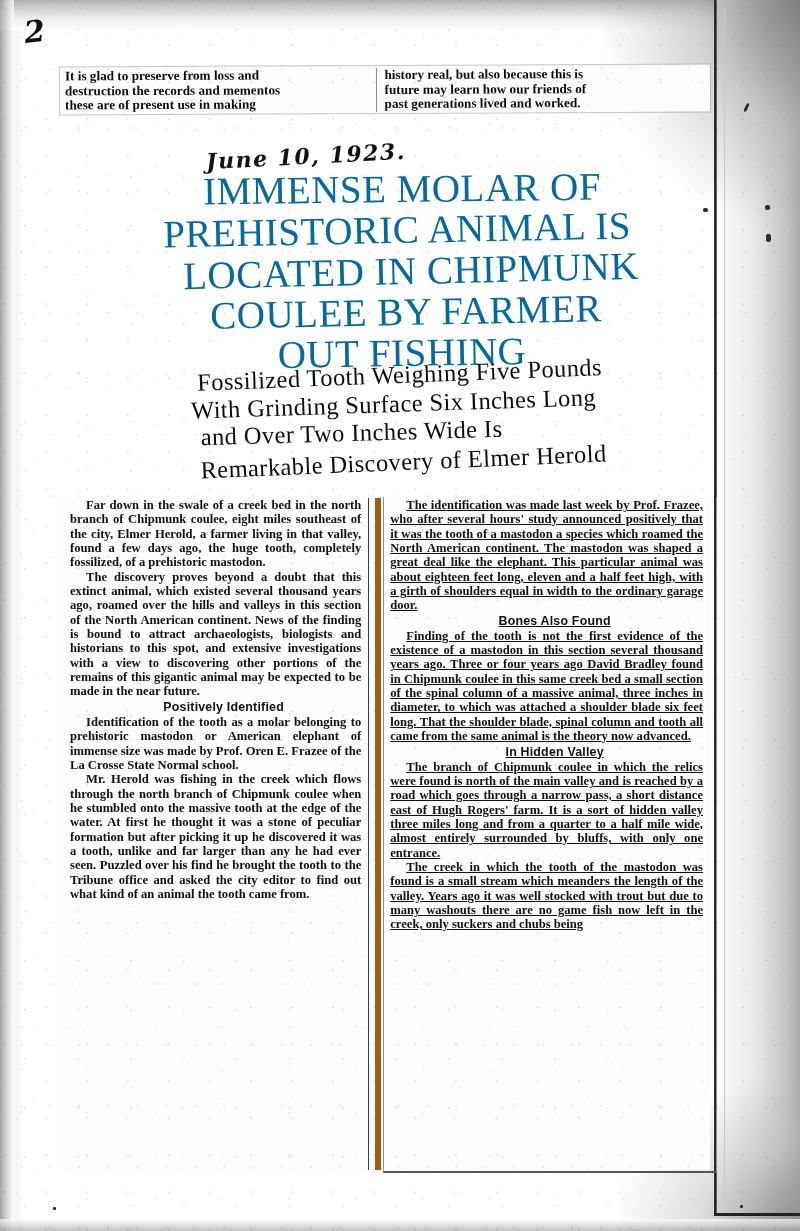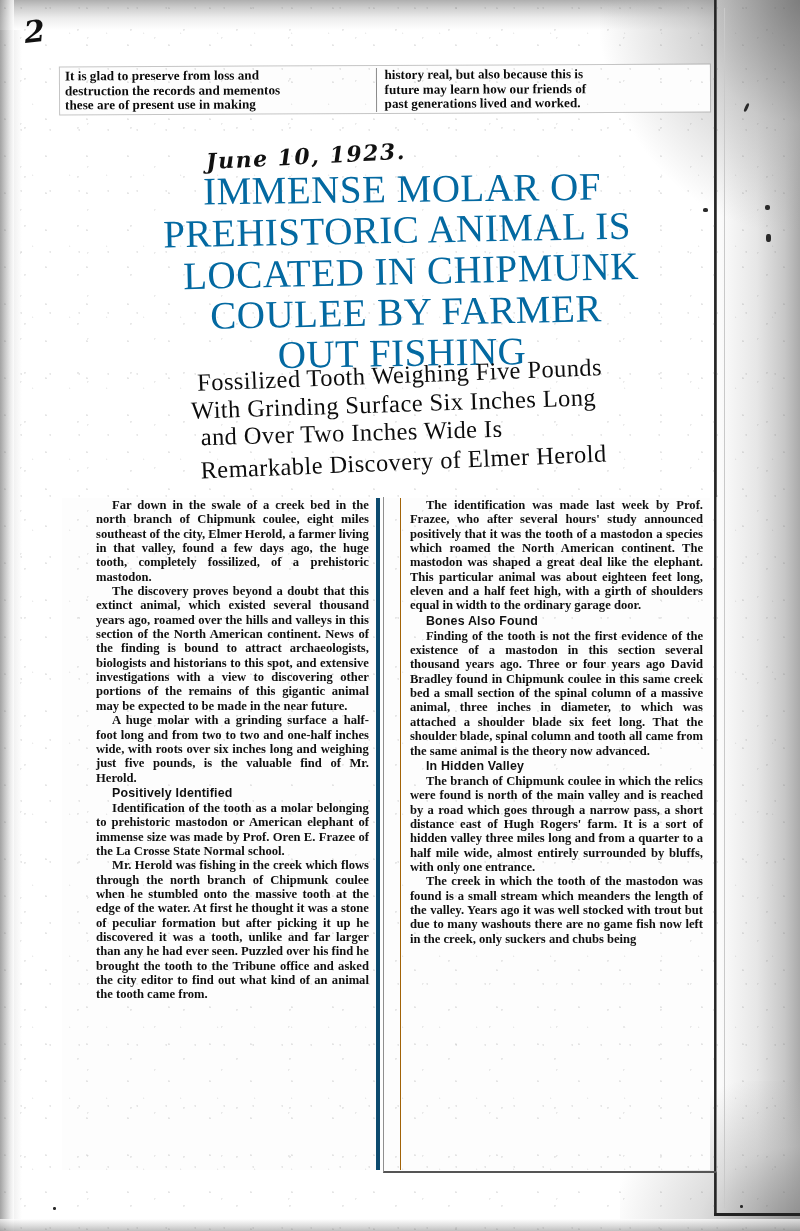--- a/index.html
+++ b/index.html
@@ -210,36 +210,36 @@
     font-family: "Liberation Serif", serif;
     font-size: 12.6px;
     line-height: 14.35px;
     color: #101010;
     font-weight: 600;
     text-align: justify;
   }
   #article-col-left {
     width: 298px;
     padding: 0 7px 0 8px;
-    border-right: 4px solid #0c4a6e;
-    margin-left: 26px;
+    border-right: 1px solid #0c4a6e;
   }
   #article-col-right {
     width: 320px;
     padding: 0 7px 0 9px;
-    border-left: 1px solid #a16207;
-    margin-left: 20px;
+    border-left: 6px solid #a16207;
+    margin-left: 6px;
+    text-decoration: underline;
   }
   .article-col p {
     margin: 0;
     text-indent: 16px;
   }
   .subhead {
     margin: 1px 0 1px 0;
-    text-align: left;
+    text-align: center;
     font-family: "Liberation Sans", sans-serif;
     font-weight: 700;
     font-size: 12.4px;
     line-height: 16px;
     letter-spacing: .2px;
     text-indent: 0;
   }
   
   #right-col-box {
     position: absolute;
@@ -321,21 +321,20 @@
     <span class="dk dk-1">Fossilized Tooth Weighing Five Pounds</span>
     <span class="dk dk-2">With Grinding Surface Six Inches Long</span>
     <span class="dk dk-3">and Over Two Inches Wide Is</span>
     <span class="dk dk-4">Remarkable Discovery of Elmer Herold</span>
   </div>
 
   <div id="article-clipping" class="clipping" style="box-shadow:none;">
     <div id="article-col-left" class="article-col">
         <p class="first">Far down in the swale of a creek bed in the north branch of Chipmunk coulee, eight miles southeast of the city, Elmer Herold, a farmer living in that valley, found a few days ago, the huge tooth, completely fossilized, of a prehistoric mastodon.</p>
         <p>The discovery proves beyond a doubt that this extinct animal, which existed several thousand years ago, roamed over the hills and valleys in this section of the North American continent. News of the finding is bound to attract archaeologists, biologists and historians to this spot, and extensive investigations with a view to discovering other portions of the remains of this gigantic animal may be expected to be made in the near future.</p>
-        <p>A huge molar with a grinding surface a half-foot long and from two to two and one-half inches wide, with roots over six inches long and weighing just five pounds, is the valuable find of Mr. Herold.</p>
         <p class="subhead">Positively Identified</p>
         <p>Identification of the tooth as a molar belonging to prehistoric mastodon or American elephant of immense size was made by Prof. Oren E. Frazee of the La Crosse State Normal school.</p>
         <p>Mr. Herold was fishing in the creek which flows through the north branch of Chipmunk coulee when he stumbled onto the massive tooth at the edge of the water. At first he thought it was a stone of peculiar formation but after picking it up he discovered it was a tooth, unlike and far larger than any he had ever seen. Puzzled over his find he brought the tooth to the Tribune office and asked the city editor to find out what kind of an animal the tooth came from.</p>
       </div>
     <div id="article-col-right" class="article-col">
         <p class="first">The identification was made last week by Prof. Frazee, who after several hours' study announced positively that it was the tooth of a mastodon a species which roamed the North American continent. The mastodon was shaped a great deal like the elephant. This particular animal was about eighteen feet long, eleven and a half feet high, with a girth of shoulders equal in width to the ordinary garage door.</p>
         <p class="subhead">Bones Also Found</p>
         <p>Finding of the tooth is not the first evidence of the existence of a mastodon in this section several thousand years ago. Three or four years ago David Bradley found in Chipmunk coulee in this same creek bed a small section of the spinal column of a massive animal, three inches in diameter, to which was attached a shoulder blade six feet long. That the shoulder blade, spinal column and tooth all came from the same animal is the theory now advanced.</p>
         <p class="subhead">In Hidden Valley</p>
         <p>The branch of Chipmunk coulee in which the relics were found is north of the main valley and is reached by a road which goes through a narrow pass, a short distance east of Hugh Rogers' farm. It is a sort of hidden valley three miles long and from a quarter to a half mile wide, almost entirely surrounded by bluffs, with only one entrance.</p>

